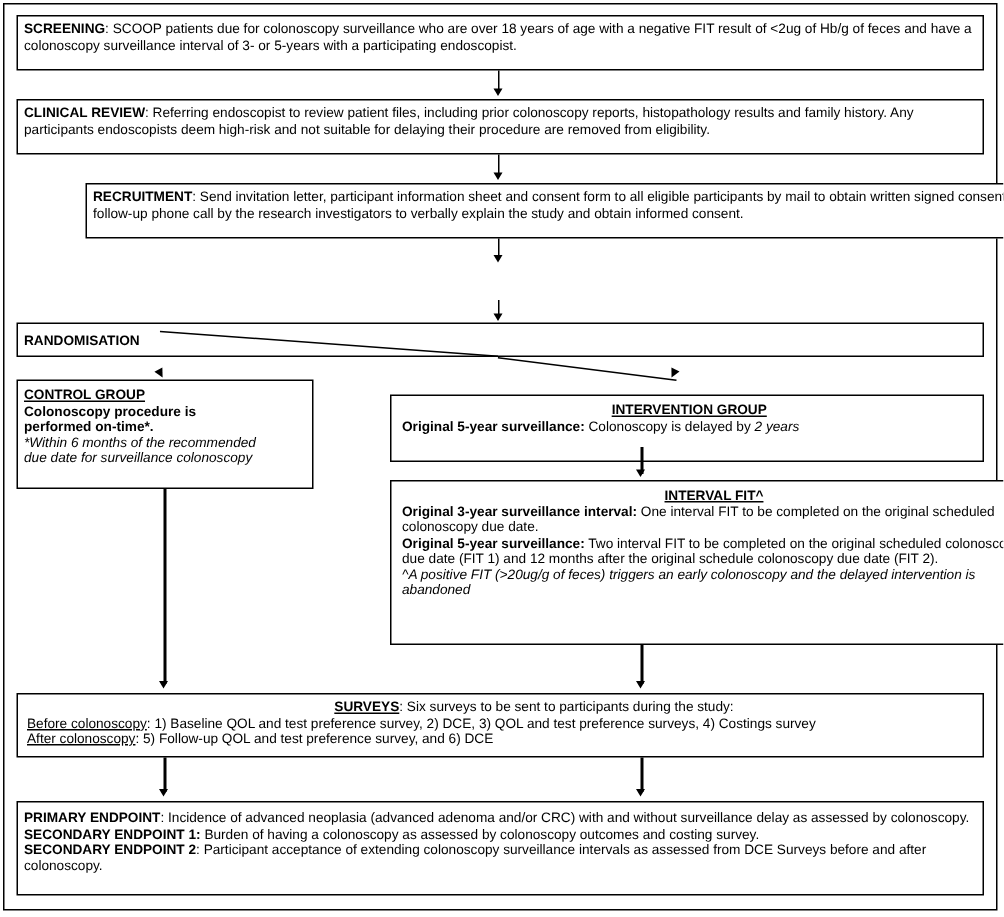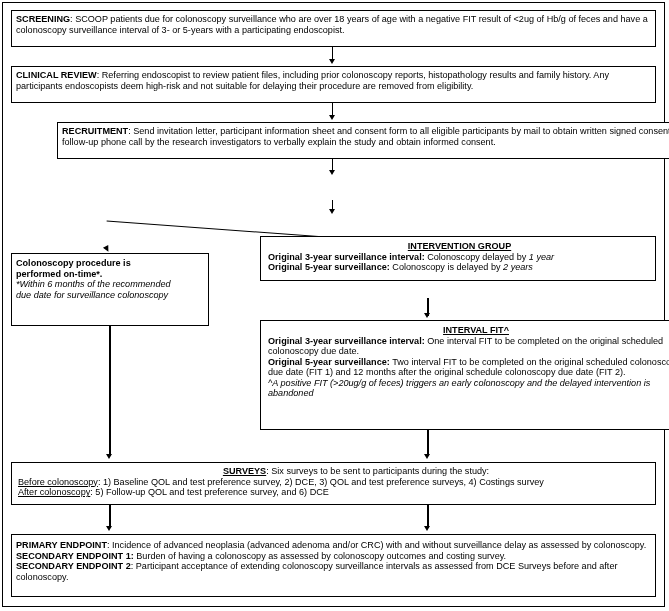--- a/index.html
+++ b/index.html
@@ -98,40 +98,43 @@
 
   <div class="box" style="left:29px; top:122px; width:645px; height:37px;margin-left:28px;">
     <p class="p"><span class="b">RECRUITMENT</span><span>: Send invitation letter, participant information sheet and consent form to all eligible participants by mail to obtain written signed consent. A follow-up phone call by the research investigators to verbally explain the study and obtain informed consent.</span></p>
   </div>
   <div class="line vline" style="left:331.5px; top:159px; height:14px;"></div>
   <div class="arrowhead" style="left:328.6px; top:170px;"></div>
 
   <div class="line vline" style="left:331.5px; top:200px; height:12px;"></div>
   <div class="arrowhead" style="left:328.6px; top:209px;"></div>
 
+  <div class="box" style="left:11px; top:215px; width:645px; height:23px; padding-top:6px;">
+    <p class="p b">RANDOMISATION</p>
+  </div>
 
   <div class="diag" style="left:332px; top:238px; width:226px; transform: rotate(184.2deg);"></div>
   <div class="diagarrow" style="left:104px; top:246px; border-left:3.2px solid transparent; border-right:3.2px solid transparent; border-top:6.2px solid #000; transform: rotate(-28deg);"></div>
 
   <div class="diag" style="left:332px; top:238px; width:120px; transform: rotate(7.2deg);"></div>
   <div class="diagarrow" style="left:446px; top:246px; border-left:3.2px solid transparent; border-right:3.2px solid transparent; border-top:6.2px solid #000; transform: rotate(26deg);"></div>
 
   <div class="box" style="left:11px; top:253px; width:198px; height:73px; padding-top:4px;">
+    <p class="p bu">CONTROL GROUP</p>
     <p class="p b">Colonoscopy procedure is</p>
     <p class="p b">performed on-time*.</p>
     <p class="p i">*Within 6 months of the recommended</p>
     <p class="p i">due date for surveillance colonoscopy</p>
   </div>
 
   <div class="line vline" style="left:109.3px; top:326px; height:130px;"></div>
   <div class="arrowhead" style="left:106.4px; top:454px;"></div>
 
-  <div class="box left-align" style="left:260px; top:236px; width:396px; height:45px; padding-top:4px; padding-left:7px;">
+  <div class="box left-align" style="left:260px; top:263px; width:396px; height:45px; padding-top:4px; padding-left:7px;">
     <span class="hdr">INTERVENTION GROUP</span>
-    <p class="p"><span class="b">Original 3-year surveillance interval:</span><span> Colonoscopy delayed by </span><span class="i">1 year</span></p>
     <p class="p"><span class="b">Original 5-year surveillance:</span><span> Colonoscopy is delayed by </span><span class="i">2 years</span></p>
   </div>
 
   <div class="line vline" style="left:427.3px; top:298px; height:18px;"></div>
   <div class="arrowhead" style="left:424.4px; top:313px;"></div>
 
   <div class="box left-align" style="left:260px; top:320px; width:432px; height:110px; padding-top:4px; padding-left:7px; padding-right:7px;">
     <span class="hdr">INTERVAL FIT^</span>
     <p class="p"><span class="b">Original 3-year surveillance interval:</span><span> One interval FIT to be completed on the original scheduled colonoscopy due date.</span></p>
     <p class="p"><span class="b">Original 5-year surveillance:</span><span> Two interval FIT to be completed on the original scheduled colonoscopy due date (FIT 1) and 12 months after the original schedule colonoscopy due date (FIT 2).</span></p>

